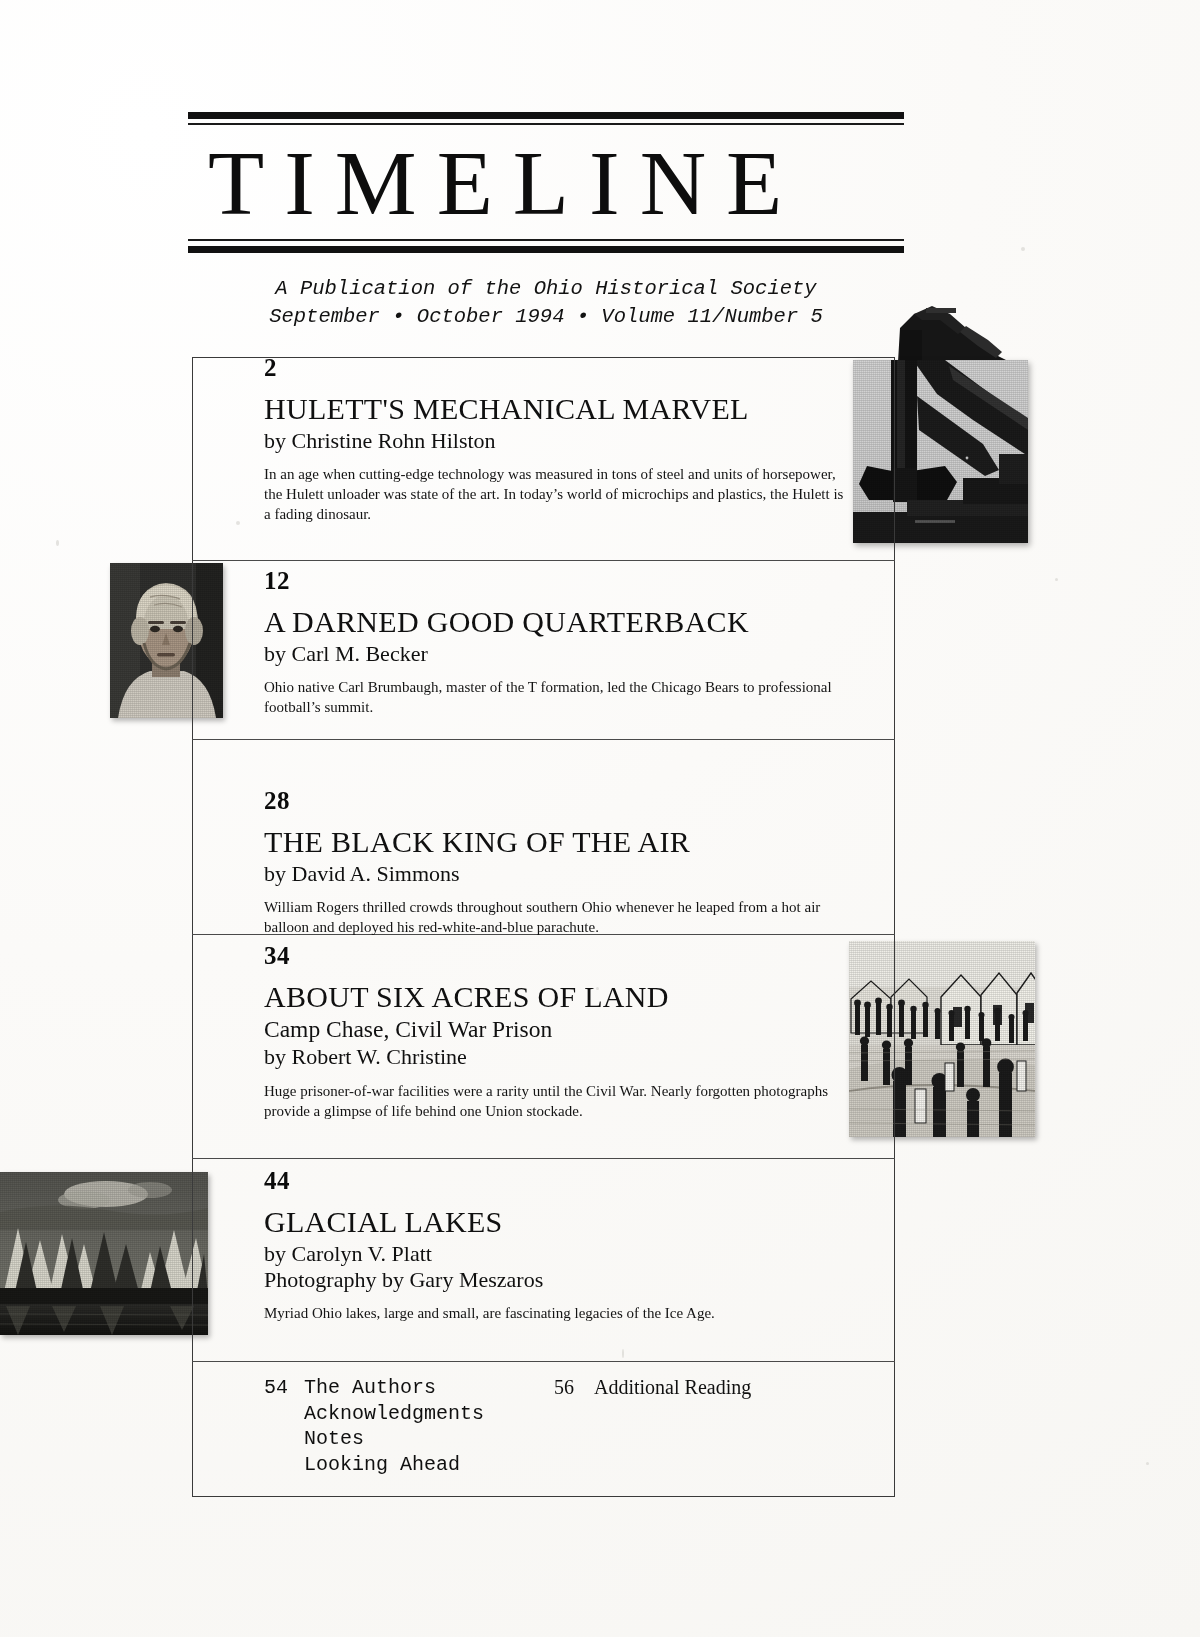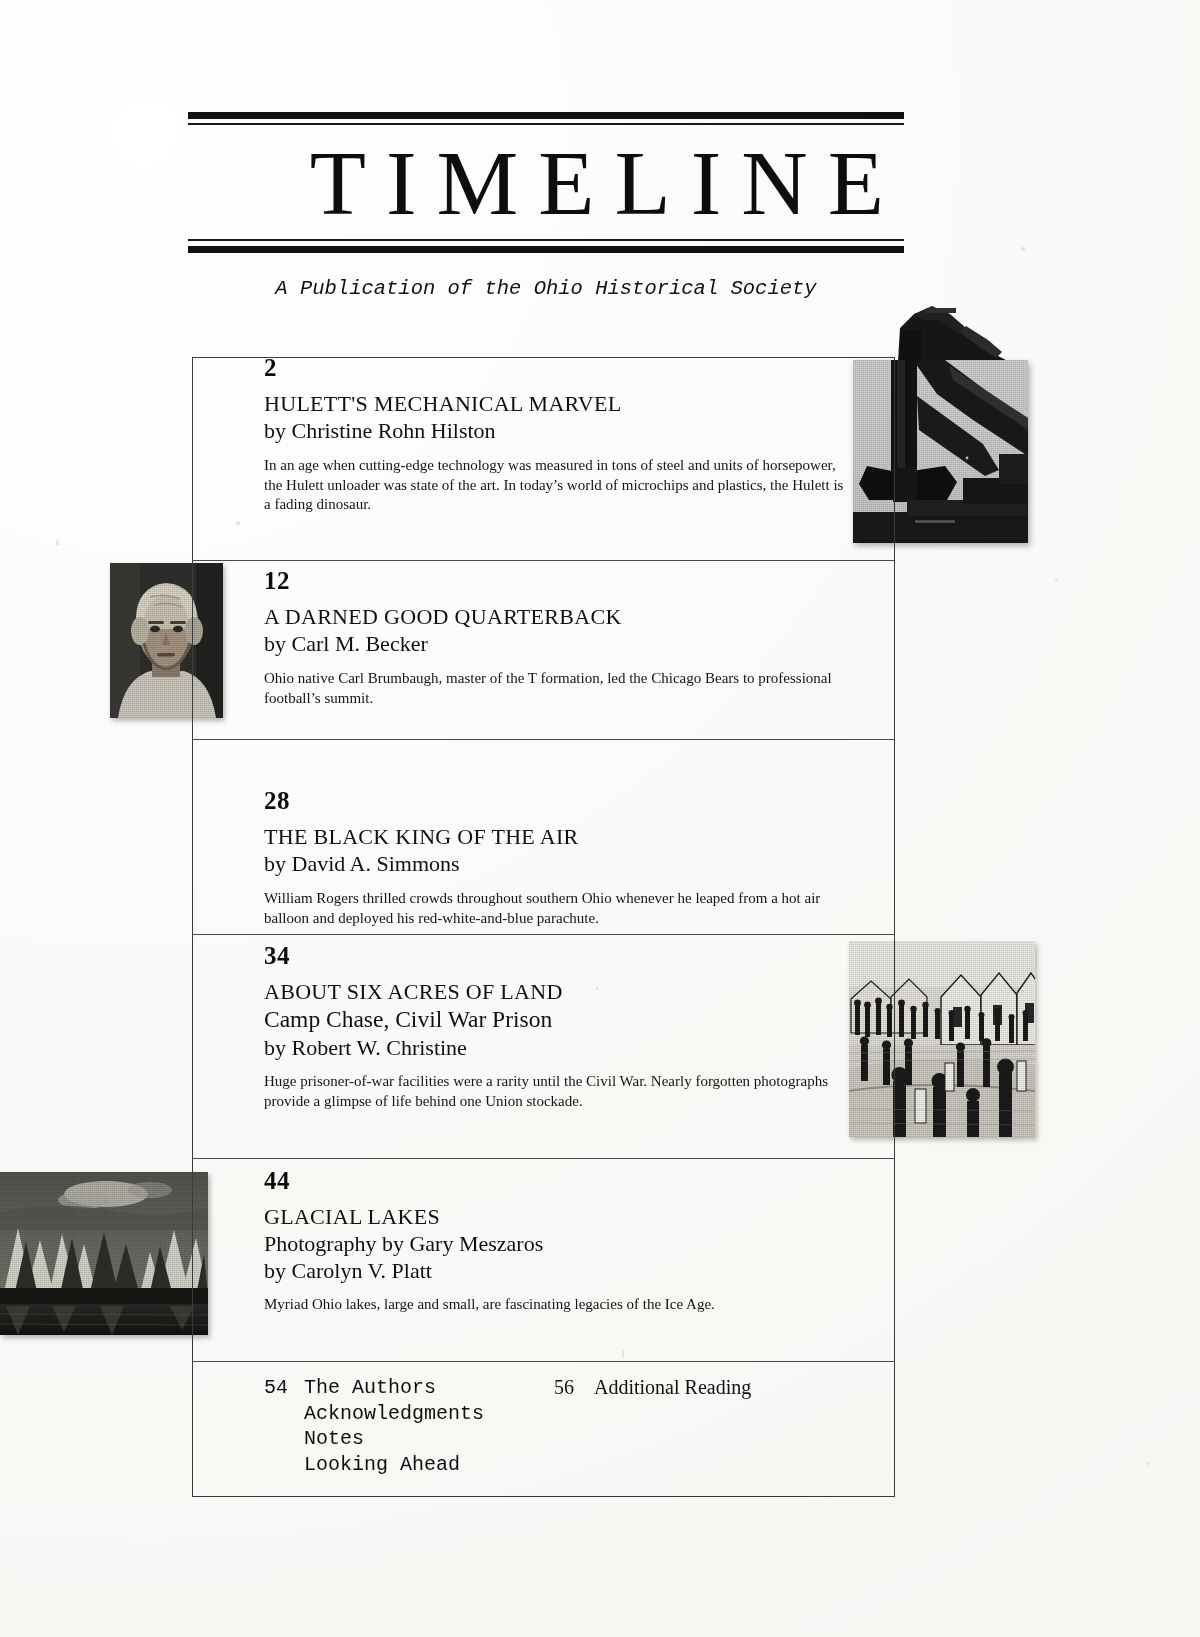--- a/index.html
+++ b/index.html
@@ -49,21 +49,21 @@
     width: 100%;
   }
   .gap-2 { height: 4px; }
   .gap-3 { height: 5px; }
 
   #masthead-title {
     font-family: "Liberation Serif", "DejaVu Serif", serif;
     font-size: 92px;
     line-height: 1.02;
     letter-spacing: 20px;
-    text-align: right;
+    text-align: left;
     text-indent: 20px;
     padding: 12px 0 8px 0;
     font-weight: 400;
     color: #0d0d0d;
     white-space: nowrap;
   }
 
   #subtitle-block {
     position: absolute;
     left: 188px;
@@ -103,21 +103,21 @@
   }
   .toc-page-num {
     font-size: 25px;
     font-weight: bold;
     line-height: 1.05;
     letter-spacing: .5px;
     margin-bottom: 10px;
     color: #0b0b0b;
   }
   .toc-title {
-    font-size: 22px;
+    font-size: 30px;
     line-height: 1.18;
     letter-spacing: .3px;
     color: #101010;
     margin-bottom: 1px;
   }
   .toc-subtitle {
     font-size: 23.5px;
     line-height: 1.18;
     color: #101010;
     margin-bottom: 1px;
@@ -234,20 +234,21 @@
     <div class="gap-2"></div>
     <div class="rule-thin"></div>
     <div id="masthead-title">TIMELINE</div>
     <div class="rule-thin"></div>
     <div class="gap-3"></div>
     <div class="rule-thick"></div>
   </div>
 
   <div id="subtitle-block">
     <div>A Publication of the Ohio Historical Society</div>
+    <div>September • October 1994 • Volume 11/Number 5</div>
   </div>
 
   <div class="photo" id="photo-hulett-overhang" style="box-shadow:none;background:transparent;">
     <svg viewBox="0 0 160 62" width="160" height="62" preserveAspectRatio="none">
       <polygon points="28,62 30,28 44,14 60,10 74,16 92,30 110,44 128,56 140,62" fill="#161616"></polygon>
       <polygon points="44,14 62,6 80,14 96,28 88,34 70,20 52,20" fill="#202020"></polygon>
       <rect x="30" y="30" width="22" height="32" fill="#111"></rect>
       <polygon points="96,26 118,40 132,52 126,58 108,46 90,32" fill="#2b2b2b"></polygon>
       <rect x="56" y="8" width="30" height="5" fill="#2f2f2f"></rect>
     </svg>
@@ -513,22 +514,22 @@
     <div class="toc-page-num">34</div>
     <div class="toc-title">ABOUT SIX ACRES OF LAND</div>
     <div class="toc-subtitle">Camp Chase, Civil War Prison</div>
     <div class="toc-byline">by Robert W. Christine</div>
     <div class="toc-desc">Huge prisoner-of-war facilities were a rarity until the Civil War. Nearly forgotten photographs provide a glimpse of life behind one Union stockade.</div>
   </div>
 
   <div class="toc-entry" style="top:1168px;">
     <div class="toc-page-num">44</div>
     <div class="toc-title">GLACIAL LAKES</div>
+    <div class="toc-byline">by Carolyn V. Platt</div>
     <div class="toc-byline">Photography by Gary Meszaros</div>
-    <div class="toc-byline">by Carolyn V. Platt</div>
     <div class="toc-desc">Myriad Ohio lakes, large and small, are fascinating legacies of the Ice Age.</div>
   </div>
 
   <div id="toc-footer">
     <div class="footer-col col1">
       <div class="footer-num">54</div>
       <div class="footer-items">
         <div>The Authors</div>
         <div>Acknowledgments</div>
         <div>Notes</div>

